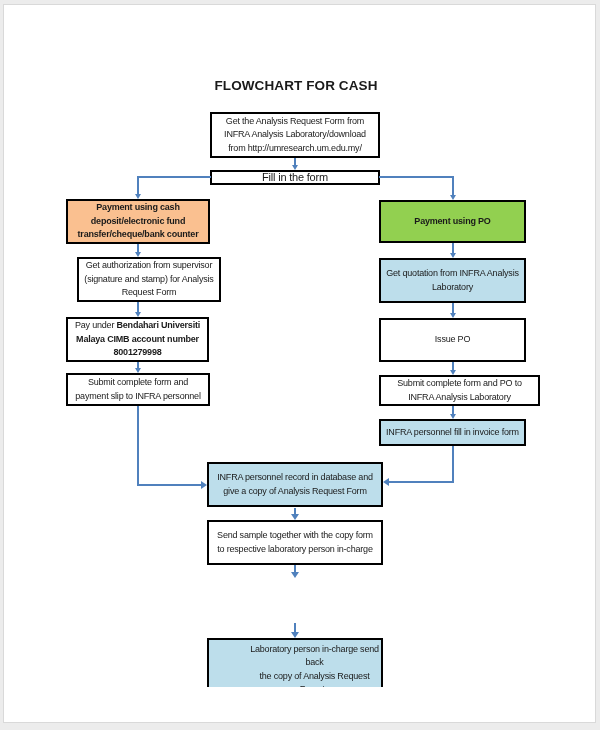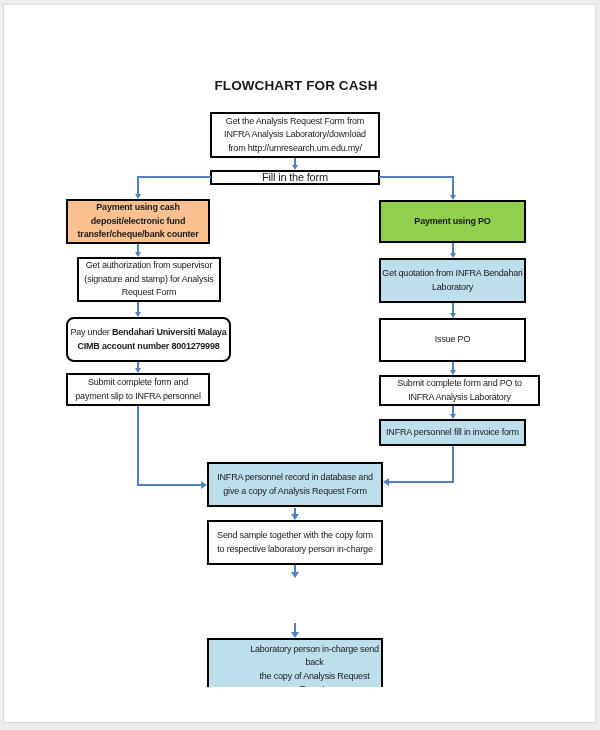--- a/index.html
+++ b/index.html
@@ -75,35 +75,35 @@
 deposit/electronic fund
 transfer/cheque/bank counter</span>
   </div>
 
   <div class="box" style="left:77px;top:257px;width:144px;height:45px;">
     <span class="ln">Get authorization from supervisor
 (signature and stamp) for Analysis
 Request Form</span>
   </div>
 
-  <div class="box mixed" style="left:66px;top:317px;width:165px;height:45px;border-radius:8px;">
+  <div class="box mixed" style="left:66px;top:317px;width:143px;height:45px;">
     <span><span>Pay under </span><b>Bendahari Universiti Malaya CIMB account number 8001279998</b></span>
   </div>
 
   <div class="box" style="left:66px;top:373px;width:144px;height:33px;">
     <span class="ln">Submit complete form and
 payment slip to INFRA personnel</span>
   </div>
 
   <div class="box fill-green" style="left:379px;top:200px;width:147px;height:43px;">
     <span>Payment using PO</span>
   </div>
 
   <div class="box fill-blue" style="left:379px;top:258px;width:147px;height:45px;">
-    <span class="ln">Get quotation from INFRA Bendahari
+    <span class="ln">Get quotation from INFRA Analysis
 Laboratory</span>
   </div>
 
   <div class="box" style="left:379px;top:318px;width:147px;height:44px;">
     <span>Issue PO</span>
   </div>
 
   <div class="box" style="left:379px;top:375px;width:161px;height:31px;">
     <span class="ln">Submit complete form and PO to
 INFRA Analysis Laboratory</span>

